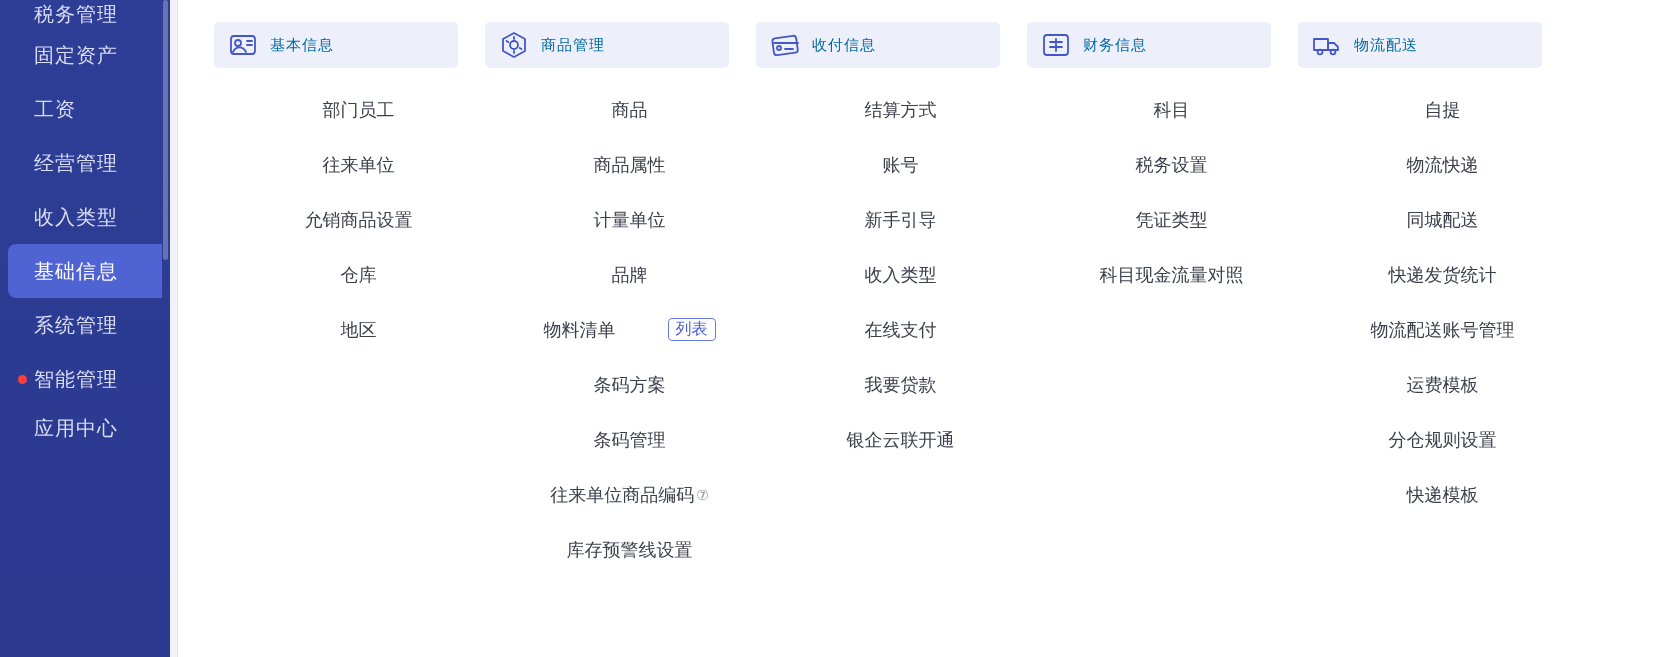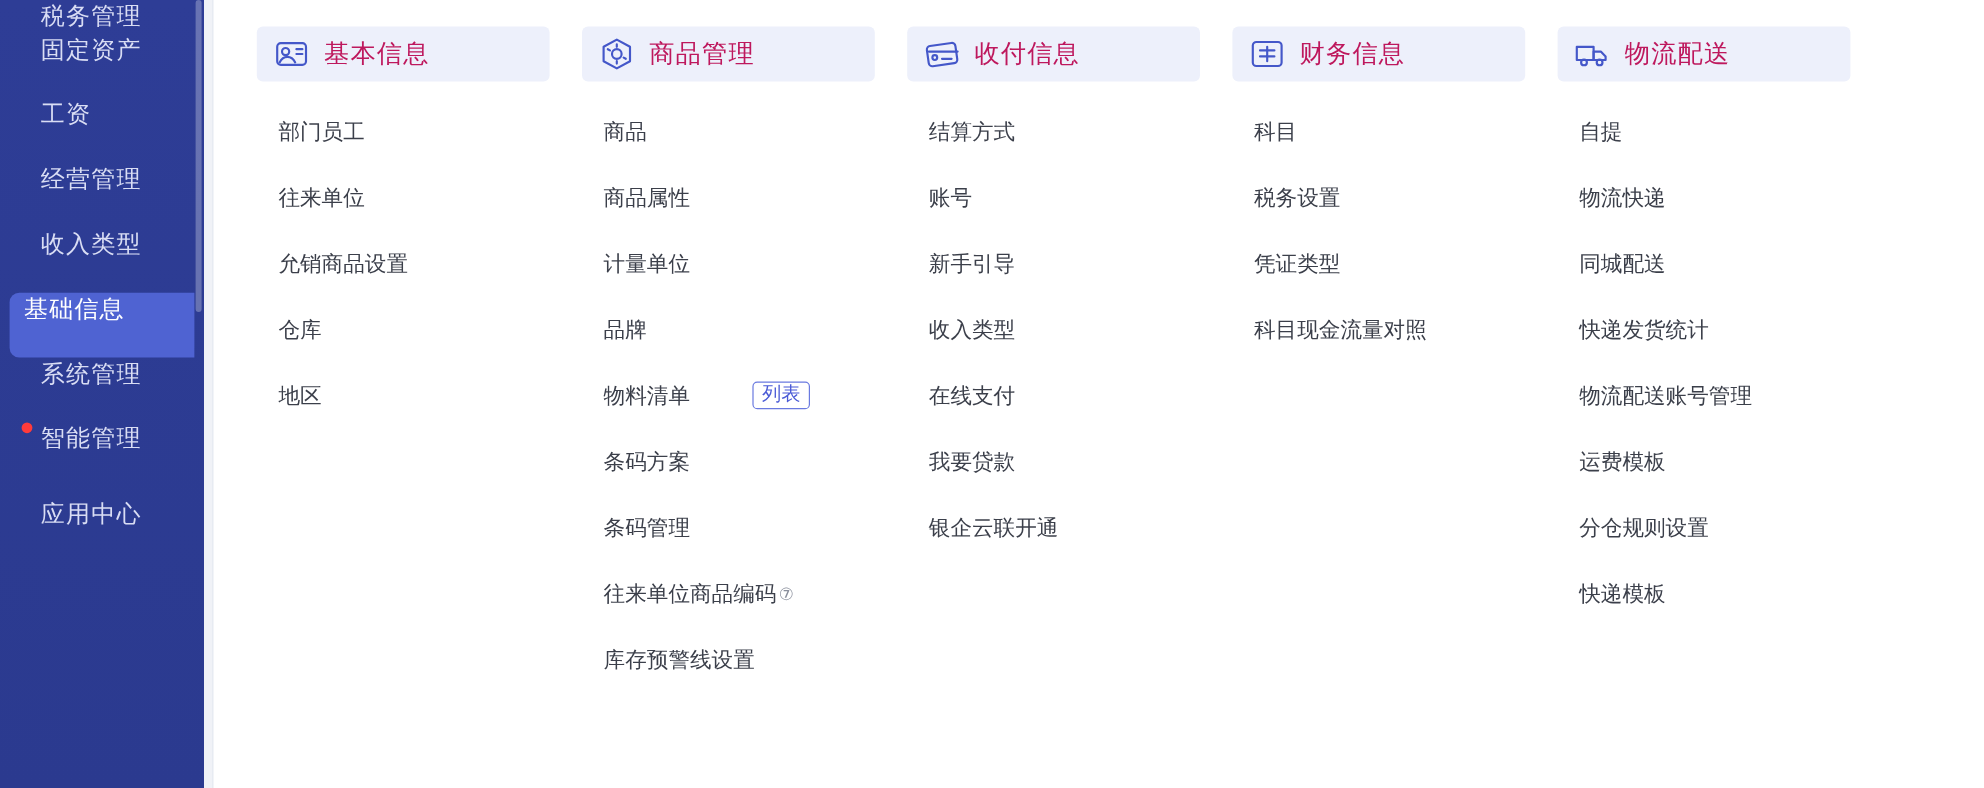--- a/index.html
+++ b/index.html
@@ -22,38 +22,38 @@
     width: 170px;
     flex: 0 0 170px;
     background: #2b3a8f;
     background: linear-gradient(180deg,#2e3d96 0%,#2b3a8f 100%);
     position: relative;
     overflow: hidden;
   }
   .side-item {
     height: 54px;
     display: flex;
-    align-items: flex-start;
+    align-items: center;
     padding-left: 34px;
     color: #d9ddf4;
     font-size: 20px;
     letter-spacing: 1px;
     position: relative;
     cursor: pointer;
     white-space: nowrap;
   }
-  .side-item.partial-top { height: 28px; align-items: flex-start; padding-top: 0; overflow: hidden; }
+  .side-item.partial-top { height: 28px; align-items: center; padding-top: 0; overflow: hidden; }
   .side-item.partial-bottom { height: 36px; align-items: flex-end; overflow: hidden; }
   .side-item.active {
     background: #4f63d2;
     color: #ffffff;
     border-top-left-radius: 8px;
     border-bottom-left-radius: 8px;
     margin-left: 8px;
-    padding-left: 12px;
+    padding-left: 26px;
     width: 154px;
   }
   .side-item .dot {
     position: absolute;
     left: 18px;
     width: 9px; height: 9px;
     border-radius: 50%;
     background: #ff3b3b;
   }
   .sidebar-scroll {
@@ -92,37 +92,38 @@
     height: 46px;
     background: #edf0fb;
     border-radius: 5px;
     display: flex;
     align-items: center;
     padding-left: 12px;
     width: 244px;
     gap: 10px;
   }
   .col-head .title {
-    color: #be185d;
-    font-size: 21px;
+    color: #0369a1;
+    font-size: 15px;
     letter-spacing: 1px;
   }
   .col-head svg { display: block; }
 
   .col-list { margin-top: 14px; }
   .item {
     height: 55px;
     display: flex;
     align-items: center;
     padding-left: 18px;
     font-size: 18px;
     color: #3b3f4a;
     cursor: pointer;
     position: relative;
     white-space: nowrap;
+    justify-content: center;
   }
   .item .q {
     font-size: 14px;
     margin-left: 2px;
     color: #8a8f9c;
   }
   .tag {
     margin-left: 52px;
     border: 1px solid #6a7ae0;
     color: #4a5ad6;

